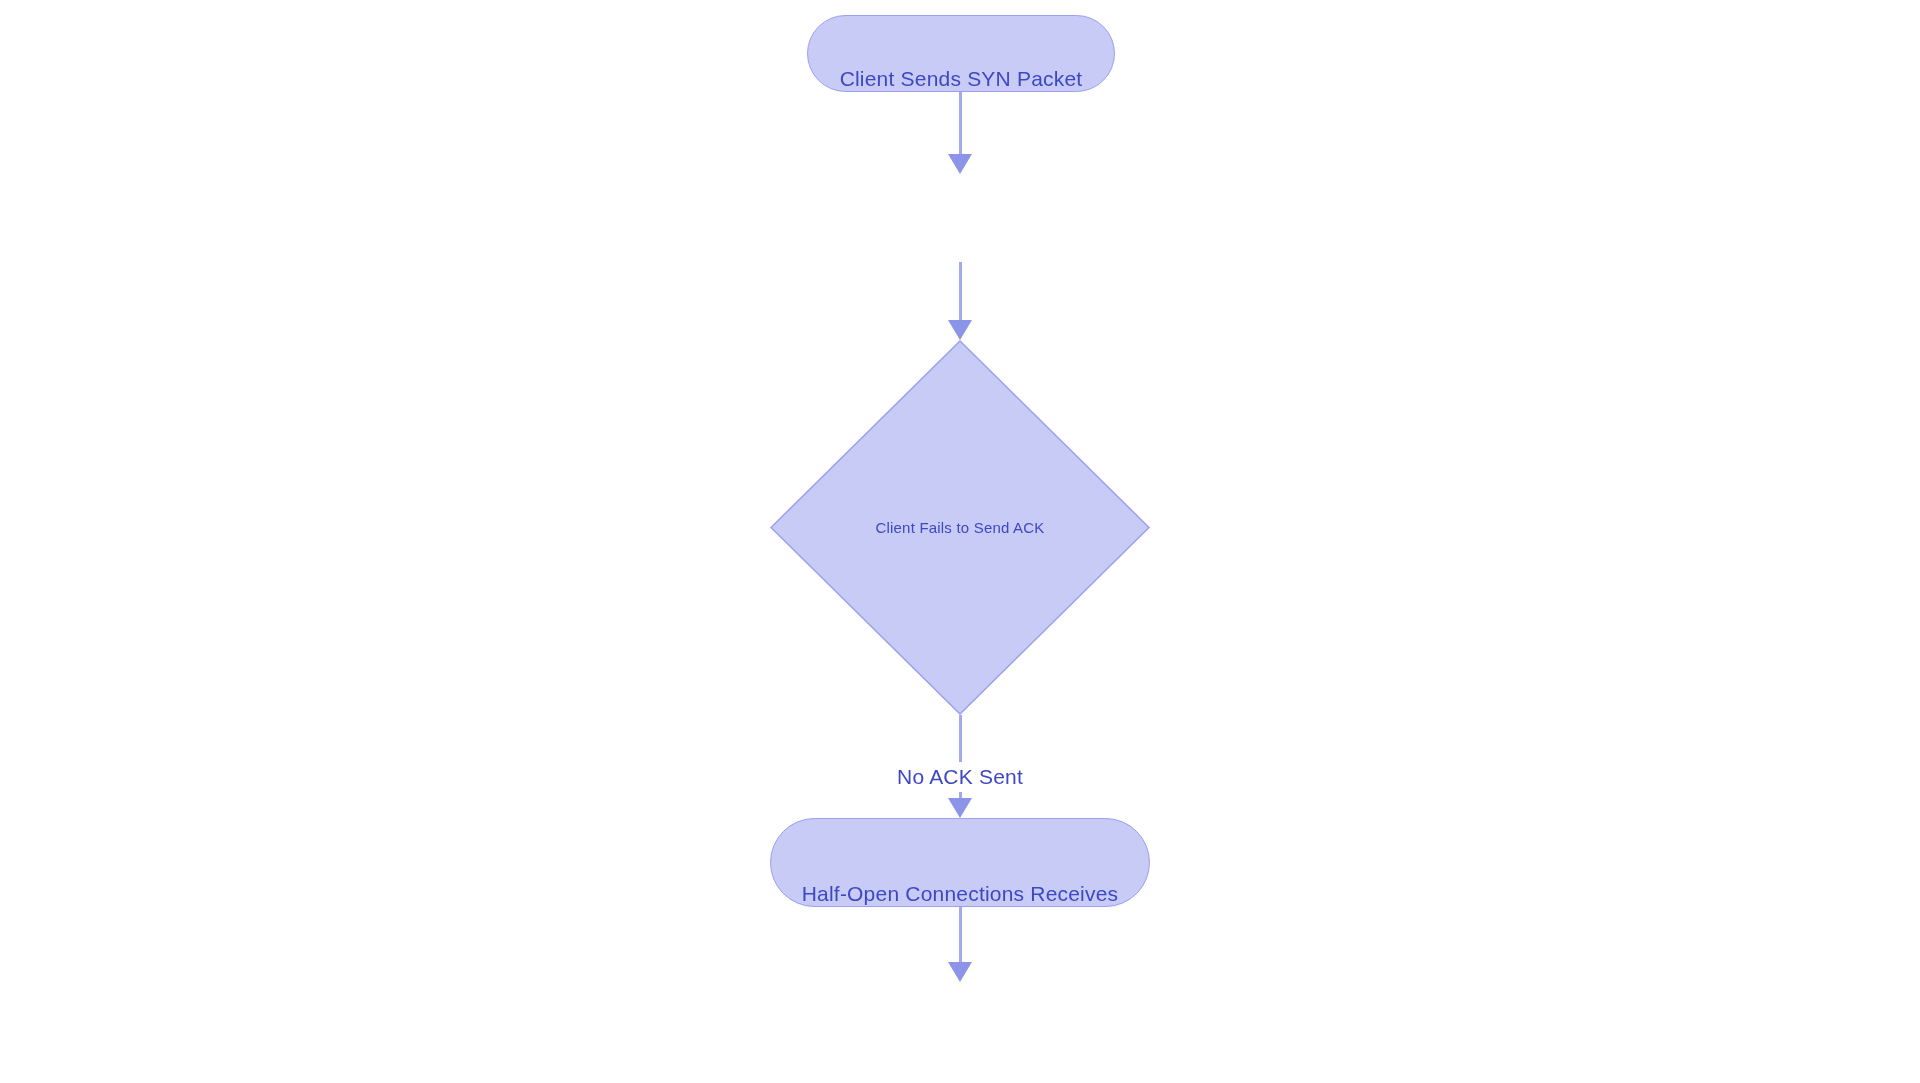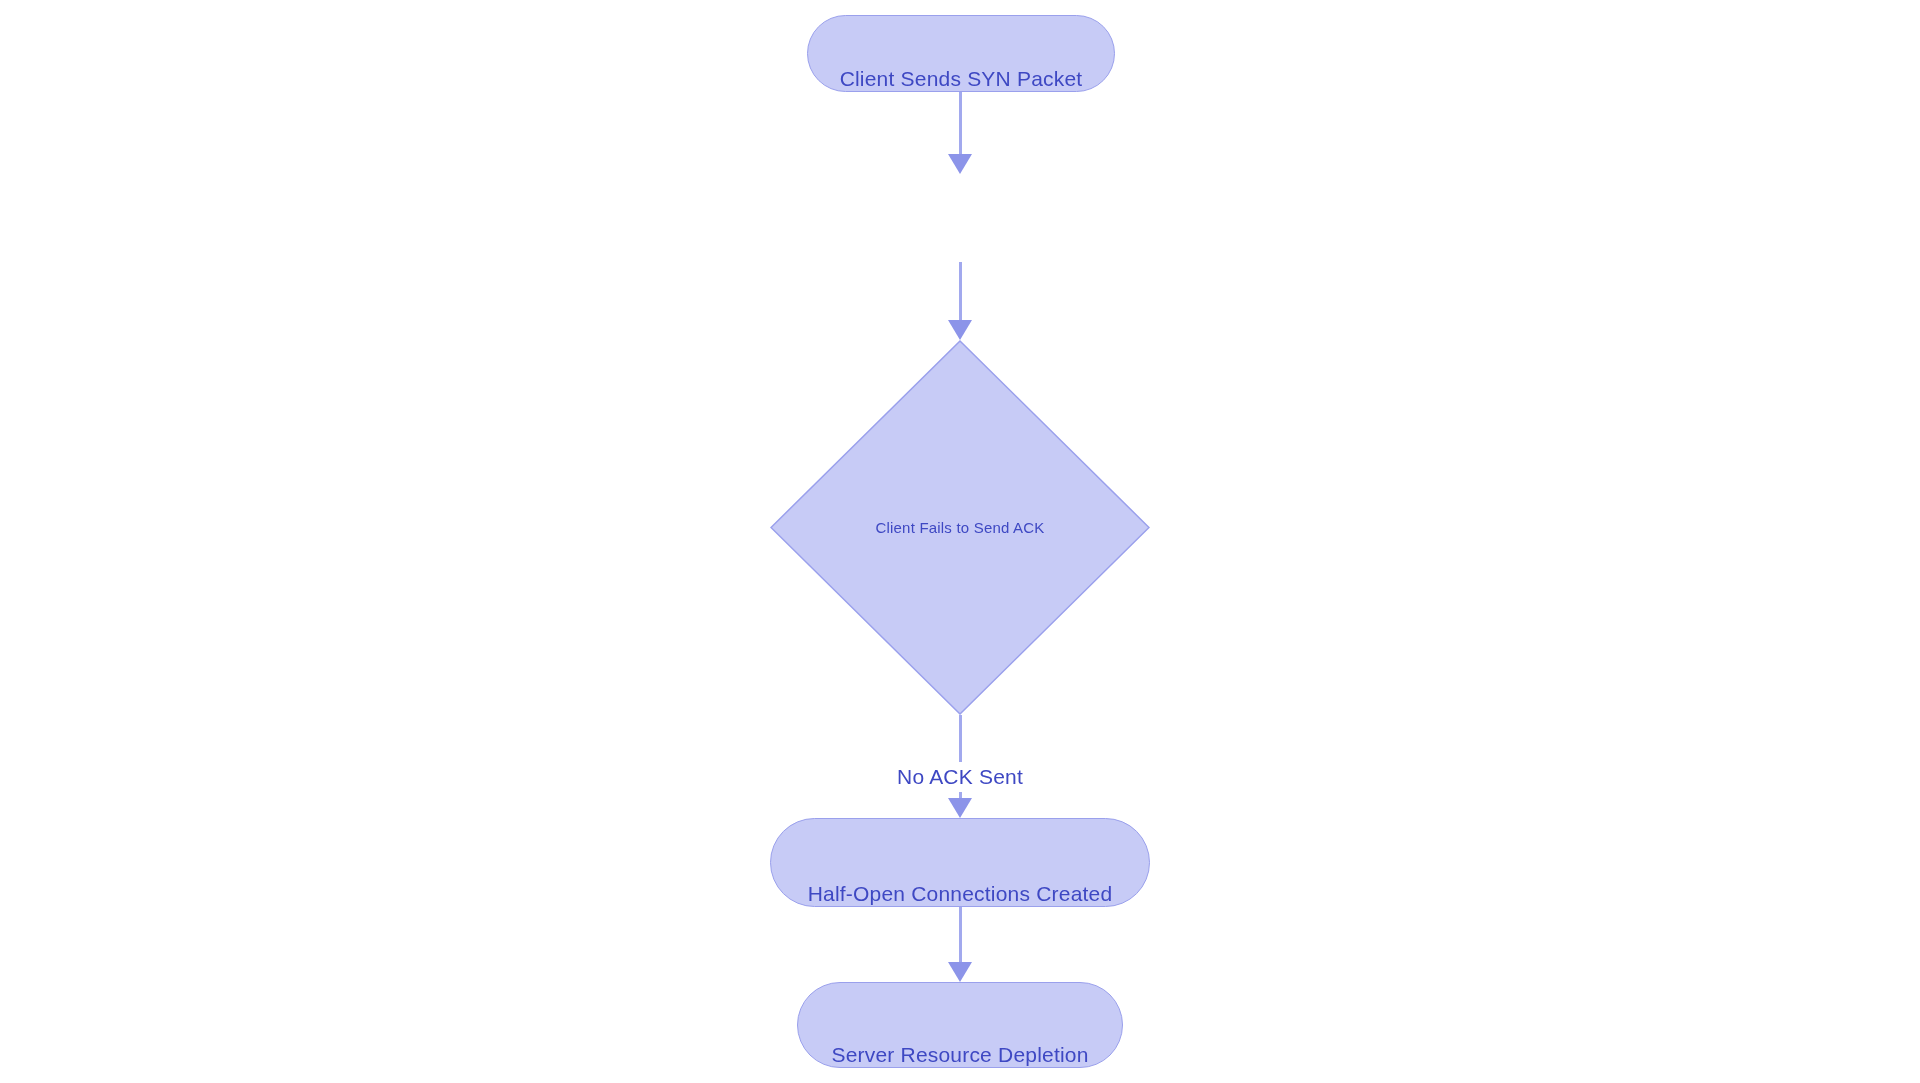--- a/index.html
+++ b/index.html
@@ -110,25 +110,22 @@
   </div>
 
   <div class="edge e3">
     <div class="line"></div>
     <div class="head"></div>
   </div>
 
   <div class="edge-label">No ACK Sent</div>
 
   <div class="node n4">
-    <span>Half-Open Connections Created</span>
+    <span>Half-Open Connections Receives</span>
   </div>
 
   <div class="edge e4">
     <div class="line"></div>
     <div class="head"></div>
   </div>
 
-  <div class="node n5">
-    <span>Server Resource Depletion</span>
-  </div>
 
 </div>
 
 </body></html>

